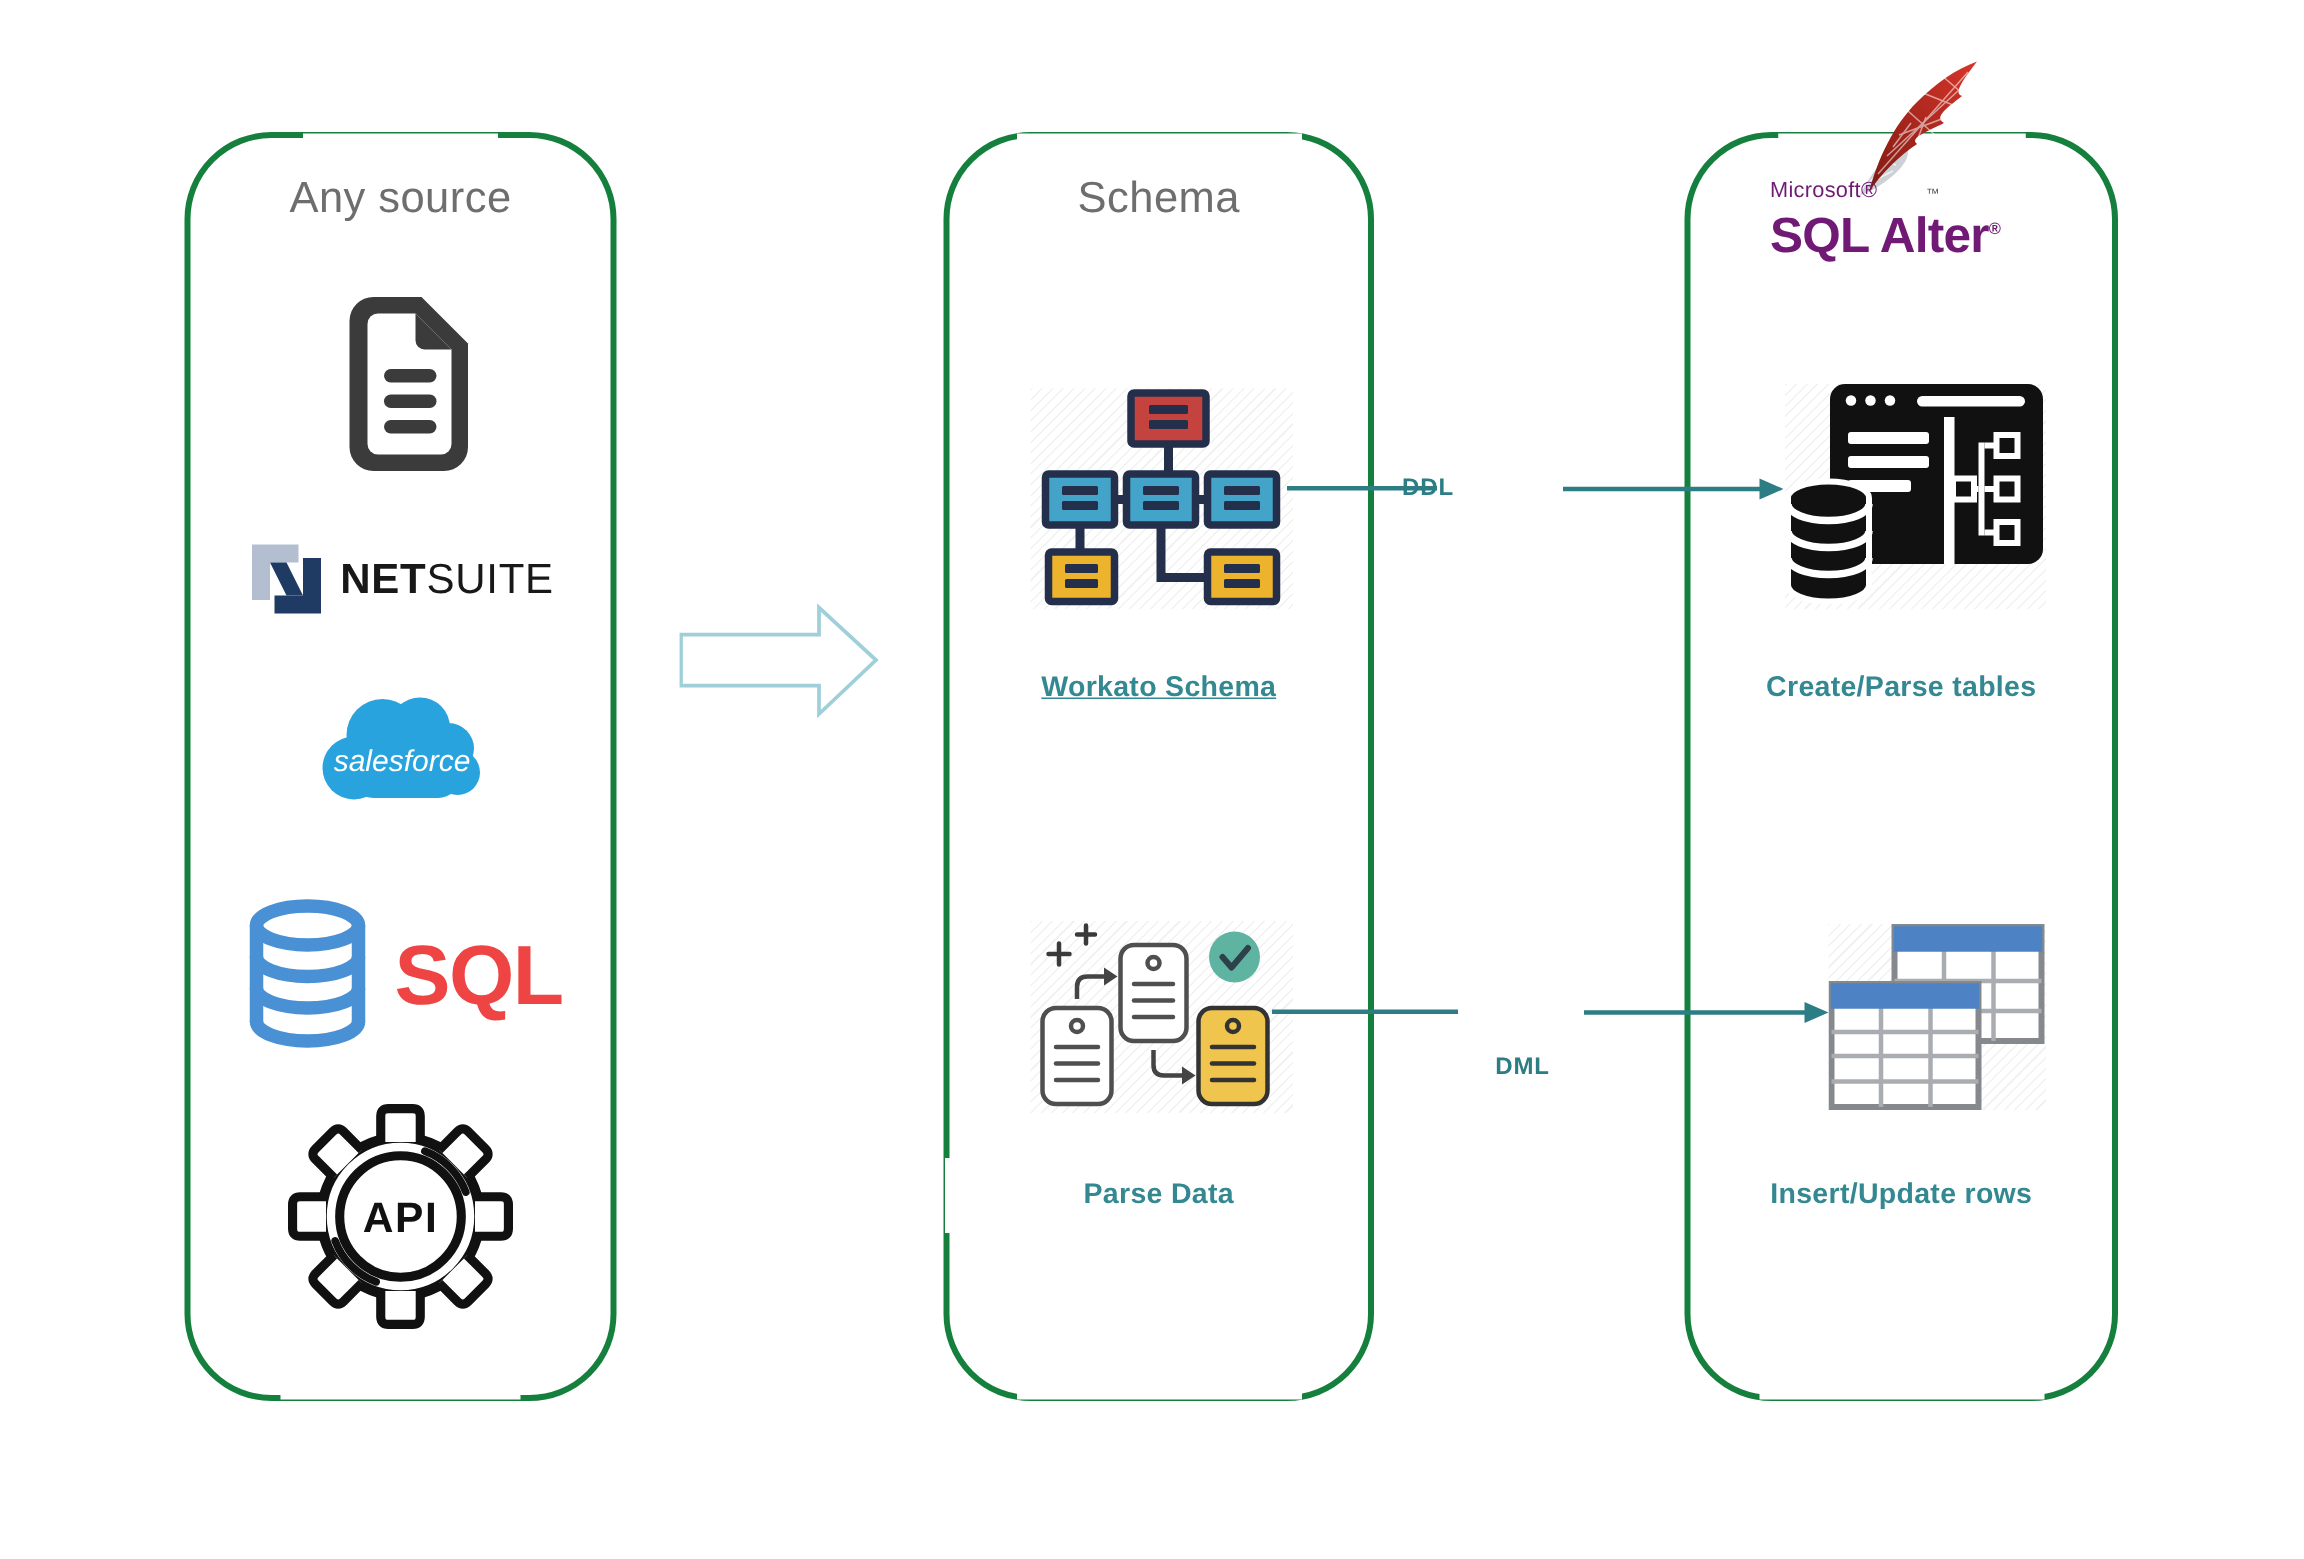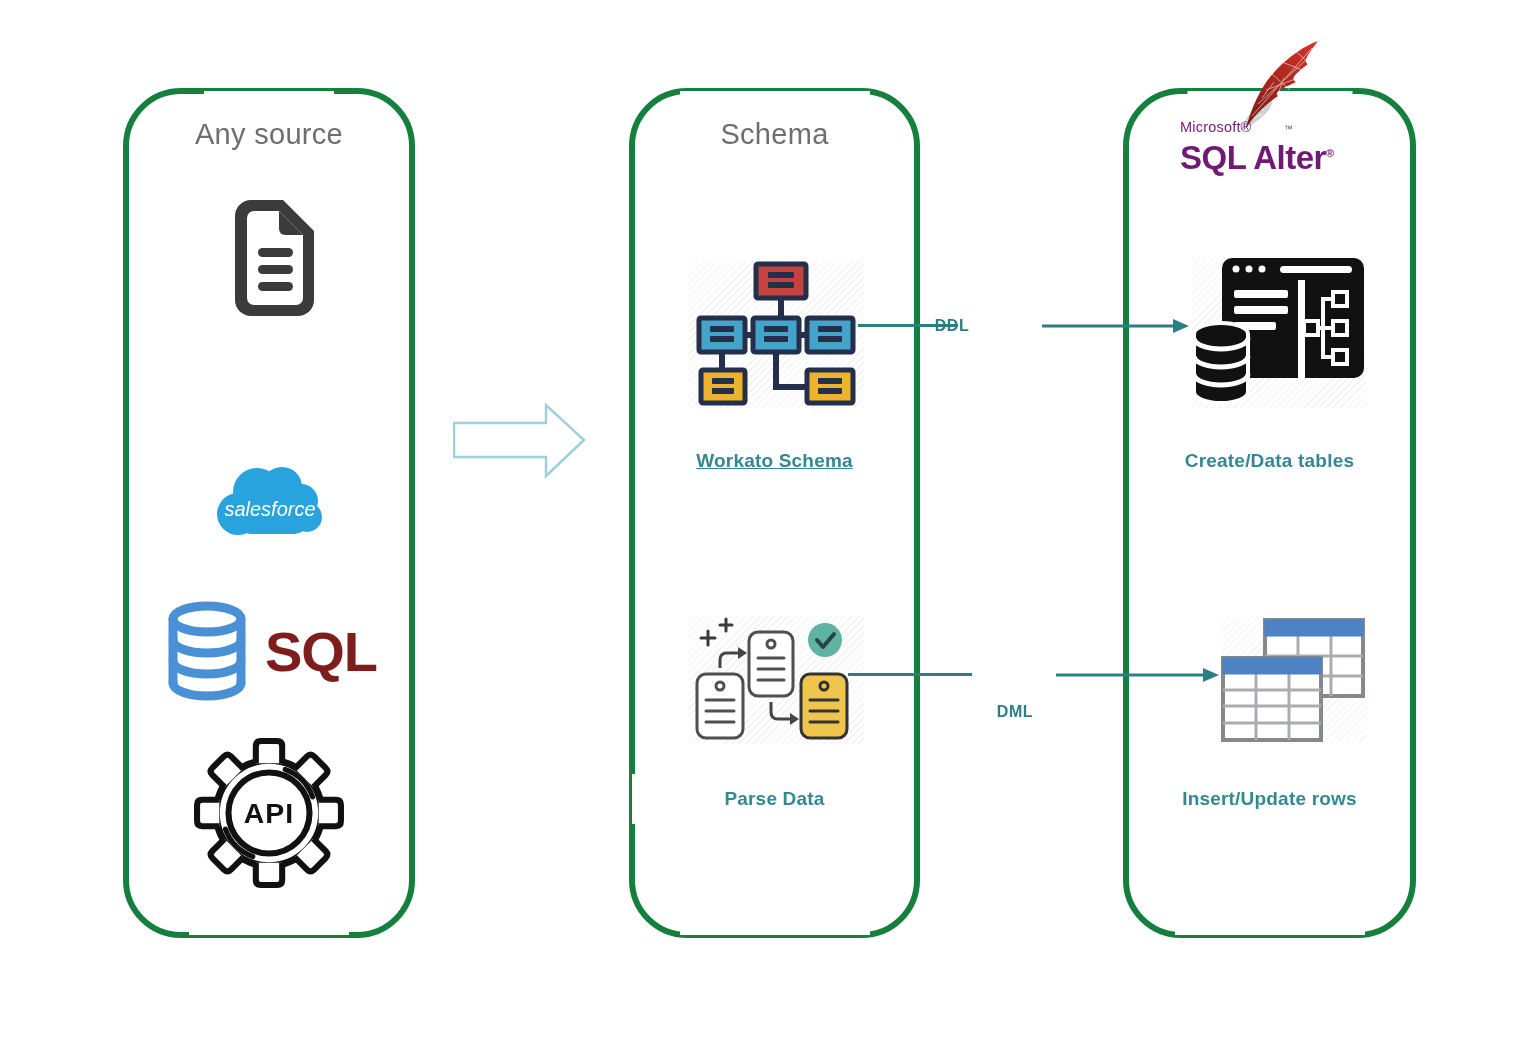--- a/index.html
+++ b/index.html
@@ -1,20 +1,20 @@
 <!DOCTYPE html>
 <html><head>
 <meta charset="utf-8">
 <style>
   html,body{margin:0;padding:0;background:#fff;}
   #stage{position:relative;width:1536px;height:1039px;background:#ffffff;overflow:hidden;
          font-family:"Liberation Sans",sans-serif;}
 
   
-  .panel{position:absolute;border:6px solid #15803d;border-radius:58px;background:transparent;}
+  .panel{position:absolute;border:4px solid #15803d;border-radius:58px;background:transparent;}
   #panel-source {left:123px;top:88px;width:280px;height:838px;}
   #panel-workato{left:629px;top:88px;width:279px;height:838px;}
   #panel-sqlsrv {left:1123px;top:88px;width:281px;height:838px;}
   .gap-top{position:absolute;top:-3px;left:50%;transform:translateX(-50%);height:6px;background:#fff;}
   .gap-bottom{position:absolute;bottom:-3px;left:50%;transform:translateX(-50%);height:6px;background:#fff;}
   #panel-source .gap-top{width:130px;} #panel-source .gap-bottom{width:160px;}
   #panel-workato .gap-top{width:190px;} #panel-workato .gap-bottom{width:190px;}
   #panel-sqlsrv .gap-top{width:165px;} #panel-sqlsrv .gap-bottom{width:190px;}
   .gap-left{position:absolute;left:-3px;top:680px;width:6px;height:50px;background:#fff;}
 
@@ -29,21 +29,21 @@
 
   
   .doc-icon{top:102px;}
   .netsuite-row{position:absolute;top:268px;left:0;width:100%;display:flex;justify-content:center;
                 align-items:center;gap:10px;}
   .netsuite-text{font-size:28px;color:#181818;letter-spacing:0.5px;}
   .netsuite-text .bold{font-weight:bold;}
   .salesforce-icon{top:366px;}
   .sql-row{position:absolute;top:506px;left:0;width:100%;display:flex;justify-content:center;
            align-items:center;gap:12px;}
-  .sql-text{font-size:56px;font-weight:bold;color:#7f1d1d;letter-spacing:-1px;}
+  .sql-text{font-size:56px;font-weight:bold;color:#ef4444;letter-spacing:-1px;}
   .api-icon{top:643px;}
 
   
   .schema-wrap{position:absolute;left:54px;top:167px;width:175px;height:147px;}
   #workato-schema-label{top:356px;text-decoration:underline;}
   .parse-wrap{position:absolute;left:54px;top:522px;width:175px;height:128px;}
   #parse-data-label{top:694px;}
 
   
   .create-wrap{position:absolute;left:63px;top:164px;width:174px;height:150px;}
@@ -85,20 +85,28 @@
 
     <svg class="cxy doc-icon" width="96" height="124" viewBox="0 0 96 124">
       <path d="M30 4 H62 L93 35 V104 A16 16 0 0 1 77 120 H30 A16 16 0 0 1 14 104 V20 A16 16 0 0 1 30 4 Z" fill="#3b3b3b"></path>
       <path d="M33 15 H58 L82 39 V102 A7 7 0 0 1 75 109 H33 A7 7 0 0 1 26 102 V22 A7 7 0 0 1 33 15 Z" fill="#ffffff"></path>
       <path d="M58 15 L82 39 H64 A6 6 0 0 1 58 33 Z" fill="#3b3b3b"></path>
       <rect x="37" y="52" width="35" height="9" rx="4.5" fill="#3b3b3b"></rect>
       <rect x="37" y="69" width="35" height="9" rx="4.5" fill="#3b3b3b"></rect>
       <rect x="37" y="86" width="35" height="9" rx="4.5" fill="#3b3b3b"></rect>
     </svg>
 
+    <div class="netsuite-row">
+      <svg width="52" height="52" viewBox="0 0 52 52">
+        <path d="M3 3 H34 V15 H15 V40 H3 Z" fill="#b3bfd0"></path>
+        <path d="M49 49 H18 V37 H37 V12 H49 Z" fill="#1f3a63"></path>
+        <path d="M15 15 H26 L37 37 H26 Z" fill="#1f3a63"></path>
+      </svg>
+      <div class="netsuite-text"><span class="bold">NET</span><span>SUITE</span></div>
+    </div>
 
     <svg class="cxy salesforce-icon" width="112" height="88" viewBox="0 0 112 88">
       <g fill="#29a3dd">
         <circle cx="25" cy="54" r="21"></circle>
         <circle cx="44" cy="32" r="24"></circle>
         <circle cx="69" cy="27" r="20"></circle>
         <circle cx="88" cy="41" r="17"></circle>
         <circle cx="94" cy="57" r="15"></circle>
         <rect x="23" y="44" width="73" height="30" rx="15"></rect>
       </g>
@@ -260,21 +268,21 @@
           <rect x="112" y="63" width="14" height="14"></rect>
         </g>
         <path d="M2 76 a27 11 0 0 1 54 0 v58 a27 11 0 0 1 -54 0 Z" fill="#111111" stroke="#ffffff" stroke-width="4"></path>
         <g fill="none" stroke="#ffffff" stroke-width="5">
           <path d="M2 80 a27 11 0 0 0 54 0"></path>
           <path d="M2 98 a27 11 0 0 0 54 0"></path>
           <path d="M2 116 a27 11 0 0 0 54 0"></path>
         </g>
       </svg>
     </div>
-    <div class="step-label" id="create-label">Create/Data tables</div>
+    <div class="step-label" id="create-label">Create/Parse tables</div>
 
     <div class="insert-wrap hatch">
       <svg width="145" height="124" viewBox="0 0 145 124">
         <rect x="44" y="2" width="98" height="76" fill="#ffffff" stroke="#85898d" stroke-width="4"></rect>
         <g stroke="#a9adb2" stroke-width="3">
           <path d="M77 18 V78"></path>
             <path d="M110 18 V78"></path>
           <path d="M44 38 H142"></path>
             <path d="M44 58 H142"></path>
         </g>

